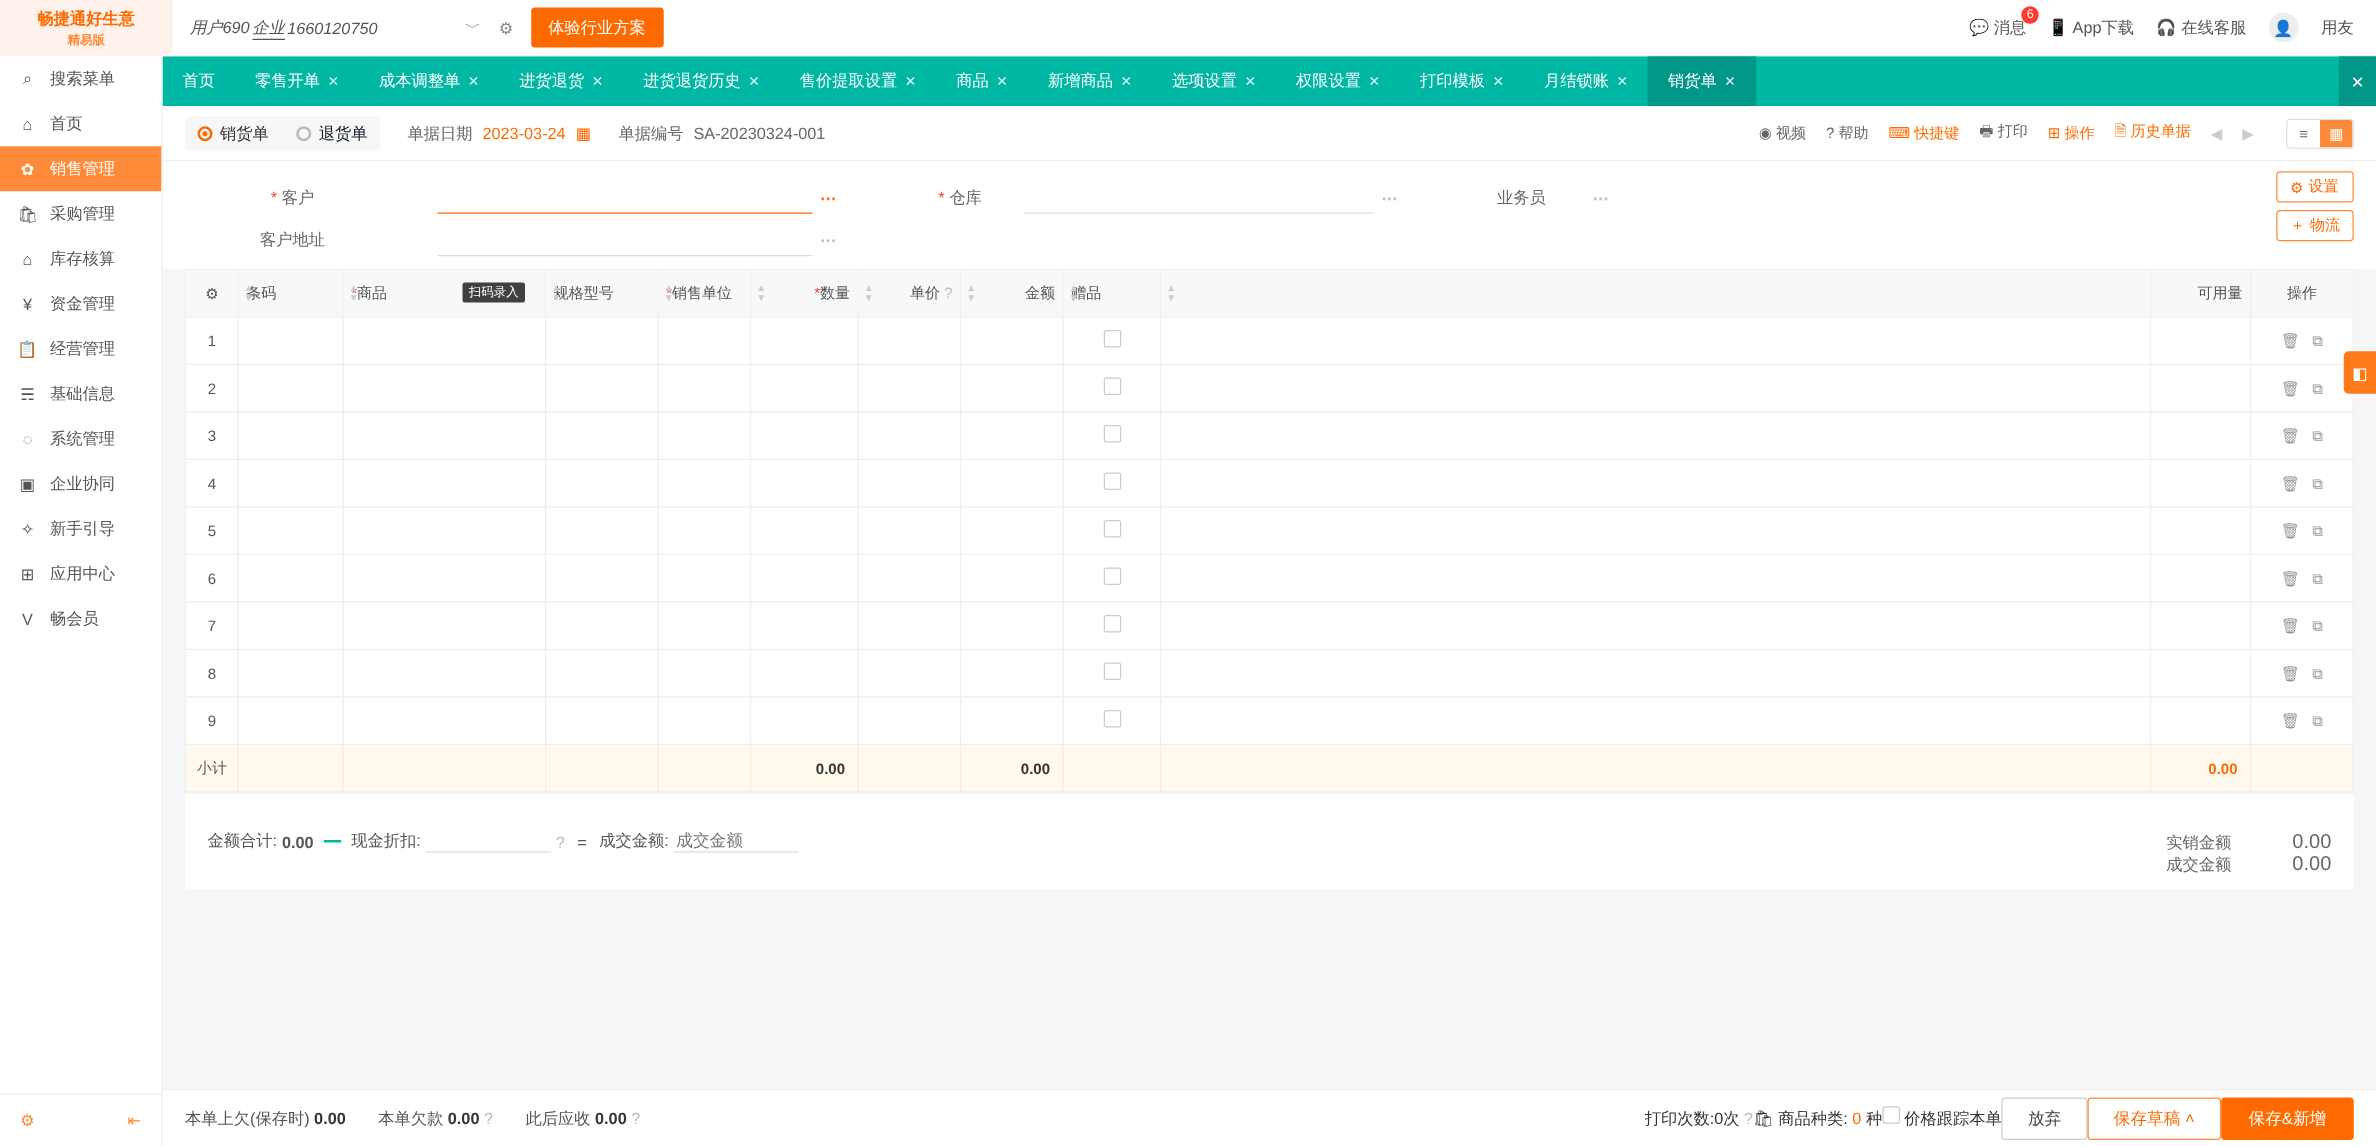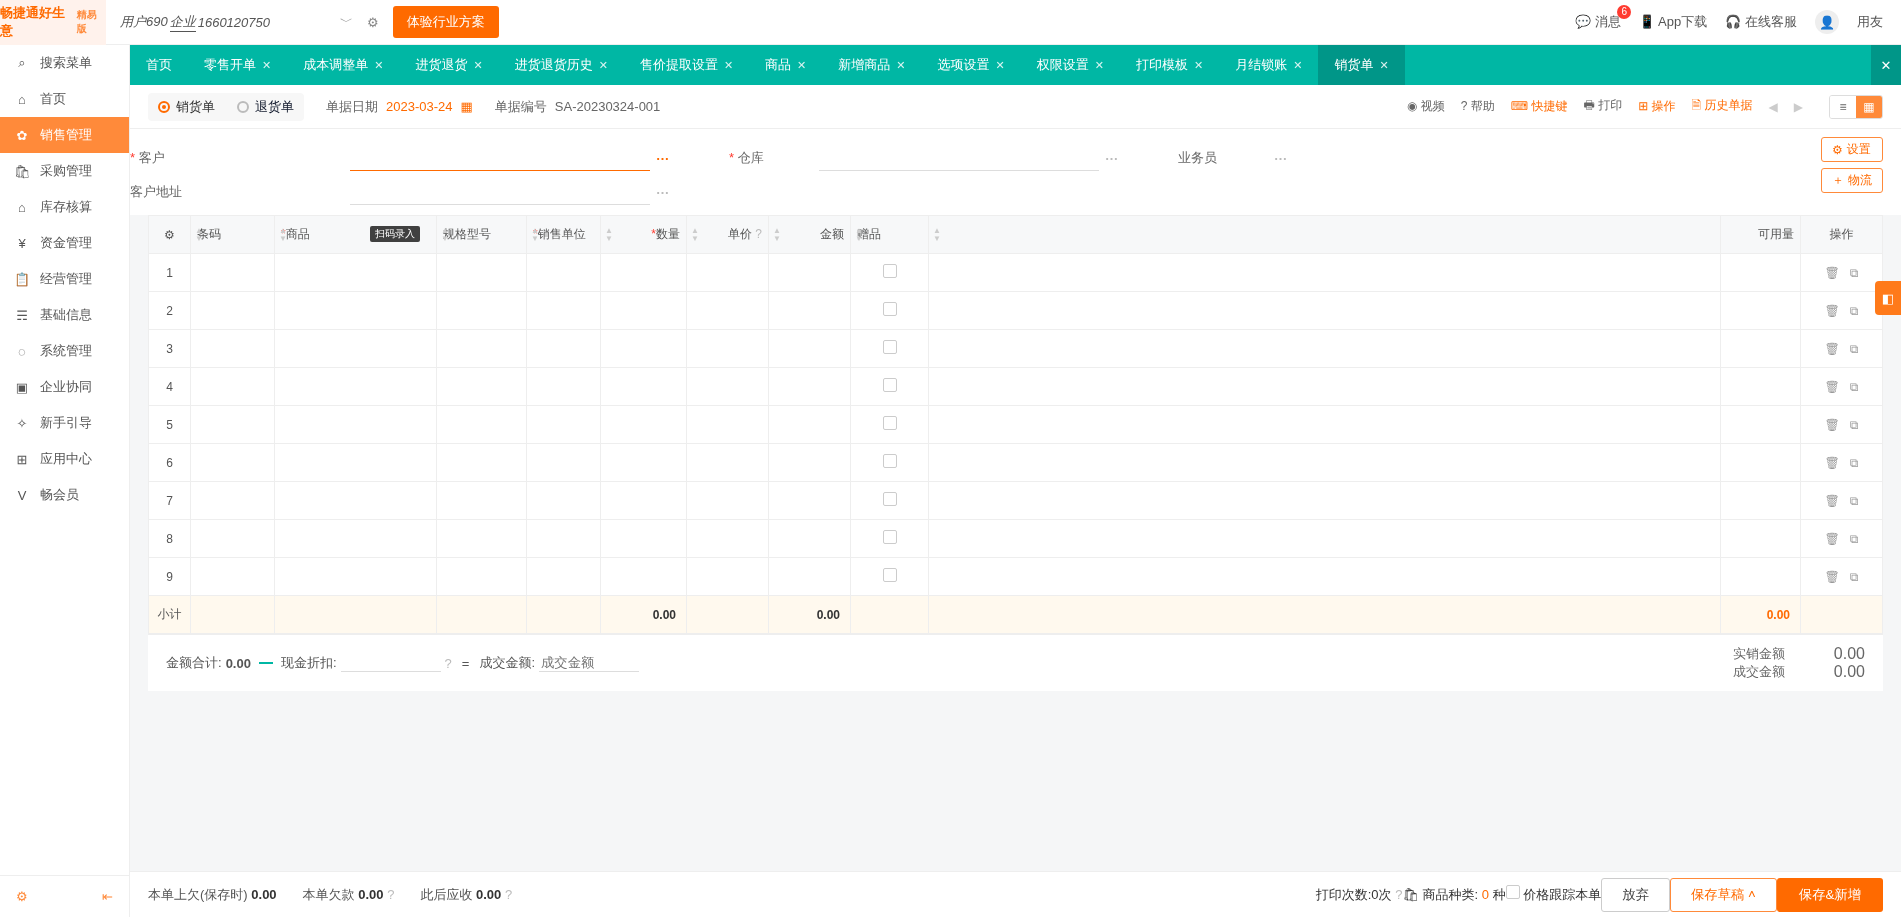--- a/index.html
+++ b/index.html
@@ -1,18 +1,18 @@
 <!DOCTYPE html>
 <html><head>
 <meta charset="utf-8">
 <style>
   * { box-sizing: border-box; }
   body { margin:0; font-family: -apple-system,BlinkMacSystemFont,"Segoe UI","Microsoft YaHei",sans-serif; font-size:13px; color:#333; background:#fff; overflow:hidden; }
   .topbar { height:45px; display:flex; align-items:center; border-bottom:1px solid #eee; }
-  .logo-box { width:106px; height:45px; background:#fff2ec; display:flex; align-items:center; justify-content:center; flex-direction:row; color:#ff6a00; font-weight:bold; gap:1px;}
+  .logo-box { width:138px; height:45px; background:#fff2ec; display:flex; align-items:center; justify-content:center; flex-direction:column; color:#ff6a00; font-weight:bold; gap:1px;}
   .logo-main{font-size:13px;}
   .logo-sub{font-size:10px; color:#ff8a3a;}
   .topbar .acct { margin-left:14px; color:#555; display:flex; align-items:center; gap:2px;font-style:italic;}
   .acct-under{border-bottom:1px solid #555;}
   .topbar .caret{margin-left:70px; color:#999;}
   .topbar .gear{margin:0 14px; color:#888;}
   .orange-btn { background:#ff6a00; color:#fff; border:none; padding:7px 14px; border-radius:3px; font-size:13px; cursor:pointer;}
   .topbar-right{margin-left:auto; display:flex; align-items:center; gap:18px; padding-right:18px; color:#555;}
   .msg-badge{position:relative;}
   .badge{position:absolute; top:-8px; right:-10px; background:#ff3b30; color:#fff; border-radius:8px; font-size:10px; padding:0 4px; line-height:14px;}
@@ -39,21 +39,21 @@
   .hdr-date{color:#ff6a00;}
   .hdr-cal{color:#ff6a00;}
   .doc-tools{margin-left:auto; display:flex; align-items:center; gap:16px; color:#666; font-size:12px;}
   .doc-tools .orange{color:#ff6a00;}
   .view-tog{display:flex; border:1px solid #ddd; border-radius:3px; overflow:hidden; margin-left:10px;}
   .view-tog span{width:26px; height:22px; display:flex; align-items:center; justify-content:center; background:#fff; cursor:pointer;}
   .view-tog span.on{background:#ff8a3a; color:#fff;}
   .form-area{background:#fff; padding:12px 0 6px; position:relative;}
   .form-row{display:flex; align-items:center; height:34px;}
   .form-cell{display:flex; align-items:center;}
-  .lbl{width:220px; text-align:left; padding-right:12px; color:#666; font-size:13px;}
+  .lbl{width:220px; text-align:center; padding-right:12px; color:#666; font-size:13px;}
   .req::before{content:"* "; color:#ff3b30;}
   .inp{height:26px; border:none; border-bottom:1px solid #ddd; width:300px; padding:0 2px; outline:none;}
   .inp.req-line{border-bottom-color:#ff6a00;}
   .dots{color:#ff6a00; margin-left:6px; cursor:pointer; font-weight:bold;}
   .dots.grey{color:#bbb;}
   .side-btns{position:absolute; right:18px; top:8px; display:flex; flex-direction:column; gap:6px;}
   .ghost-btn{border:1px solid #ff8a3a; color:#ff6a00; background:#fff; border-radius:3px; padding:3px 10px; font-size:12px; cursor:pointer; display:flex; align-items:center; gap:4px;}
   .grid-wrap{flex:1; padding:0 18px; overflow:auto;}
   .grid{width:100%; border-collapse:collapse; background:#fff; table-layout:fixed; min-width:1430px;}
   .grid th,.grid td{border:1px solid #eee; height:38px; font-size:12px; color:#555;}
@@ -64,21 +64,21 @@
   .scan-tag{background:#404040; color:#fff; font-size:10px; border-radius:2px; padding:1px 5px; margin-left:4px; position:absolute; right:16px;}
   .col-idx{width:40px; text-align:center;}
   .chk{width:14px;height:14px;border:1px solid #ccc;border-radius:2px;display:inline-block;background:#fff;}
   .row-ops{display:flex; gap:10px; justify-content:center; color:#999;}
   .subtotal-row td{background:#fff9ee;}
   .subtotal-row .v{text-align:right; padding-right:10px; font-weight:bold; color:#333;}
   .subtotal-row .vr{color:#ff6a00;}
   .sum-line{background:#fff; padding:10px 18px; display:flex; align-items:center; color:#555; font-size:13px; border-top:1px solid #eee;}
   .sum-line .lab{margin-right:4px;}
   .sum-line .eq{margin:0 10px;}
-  .sum-box{margin-left:auto; text-align:right;}
+  .sum-box{margin-left:auto; text-align:right;margin-top:20px;}
   .sum-box .r{display:flex; gap:20px; justify-content:flex-end; color:#666;}
   .sum-box .r b{font-size:16px; width:60px; text-align:right; color:#666; font-weight:normal;}
   .pay-line{background:#fff; padding:6px 18px; display:flex; align-items:center; color:#777; font-size:12px;}
   .footer{height:46px; border-top:1px solid #eee; background:#fff; display:flex; align-items:center; padding:0 18px; font-size:13px;}
   .footer .seg{margin-right:26px; color:#555;}
   .footer .seg b{color:#333; font-weight:bold;}
   .footer-right{margin-left:auto; display:flex; align-items:center; gap:0;}
   .footer-right .cnt{color:#ff6a00;}
   .btn-plain{border:1px solid #ccc; background:#fff; color:#444; padding:7px 20px; border-radius:3px; cursor:pointer;}
   .btn-draft{border:1px solid #ff8a3a; background:#fff; color:#ff6a00; padding:7px 20px; border-radius:3px; cursor:pointer;}

